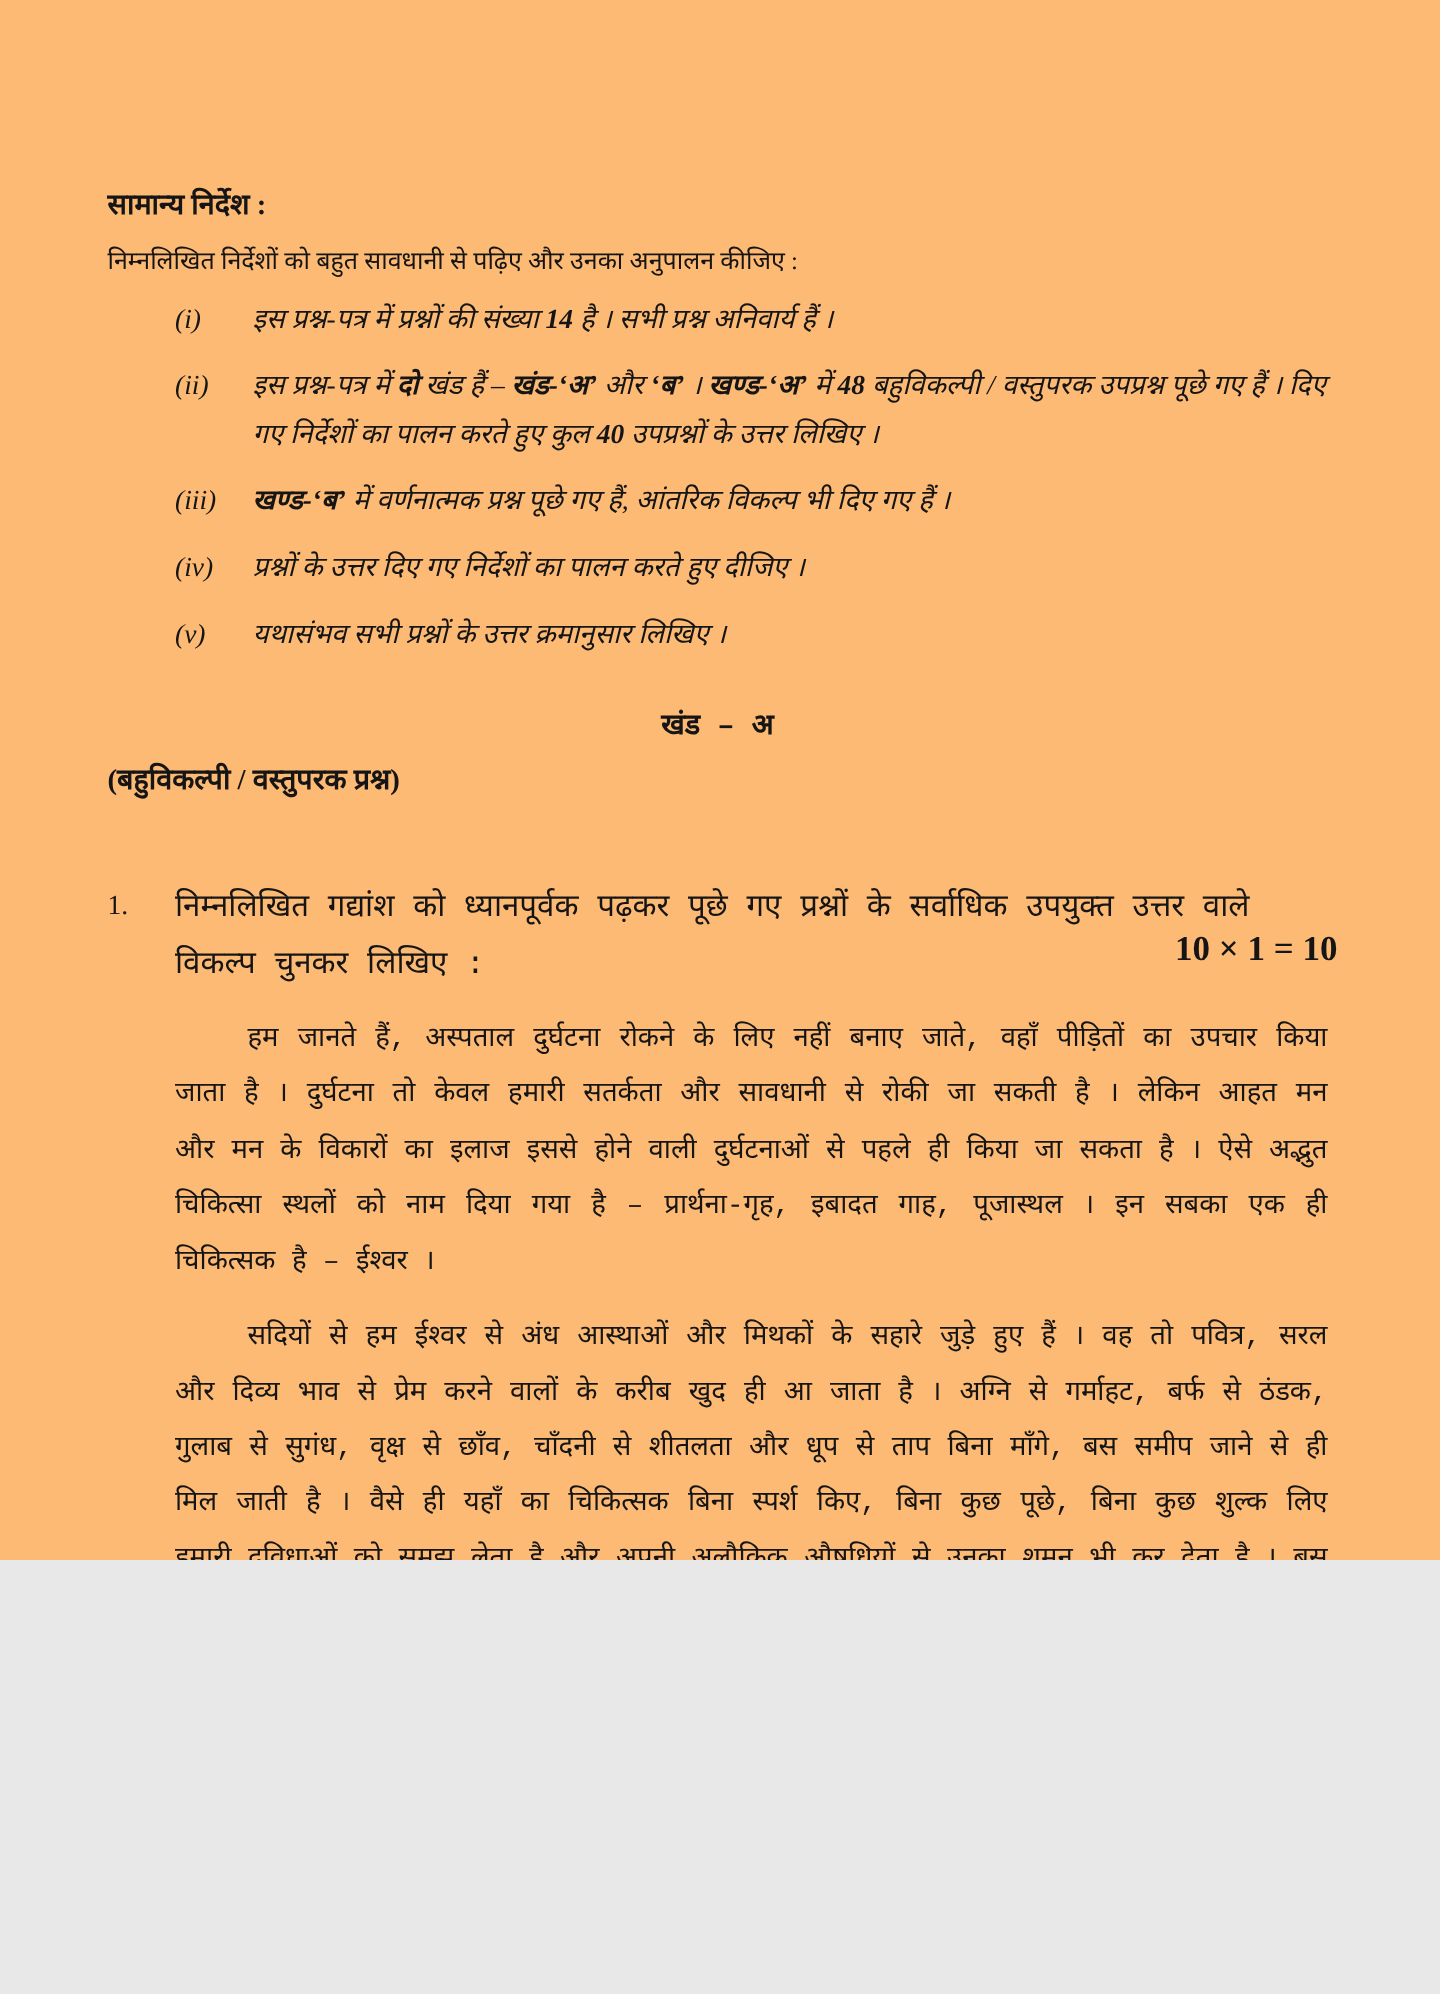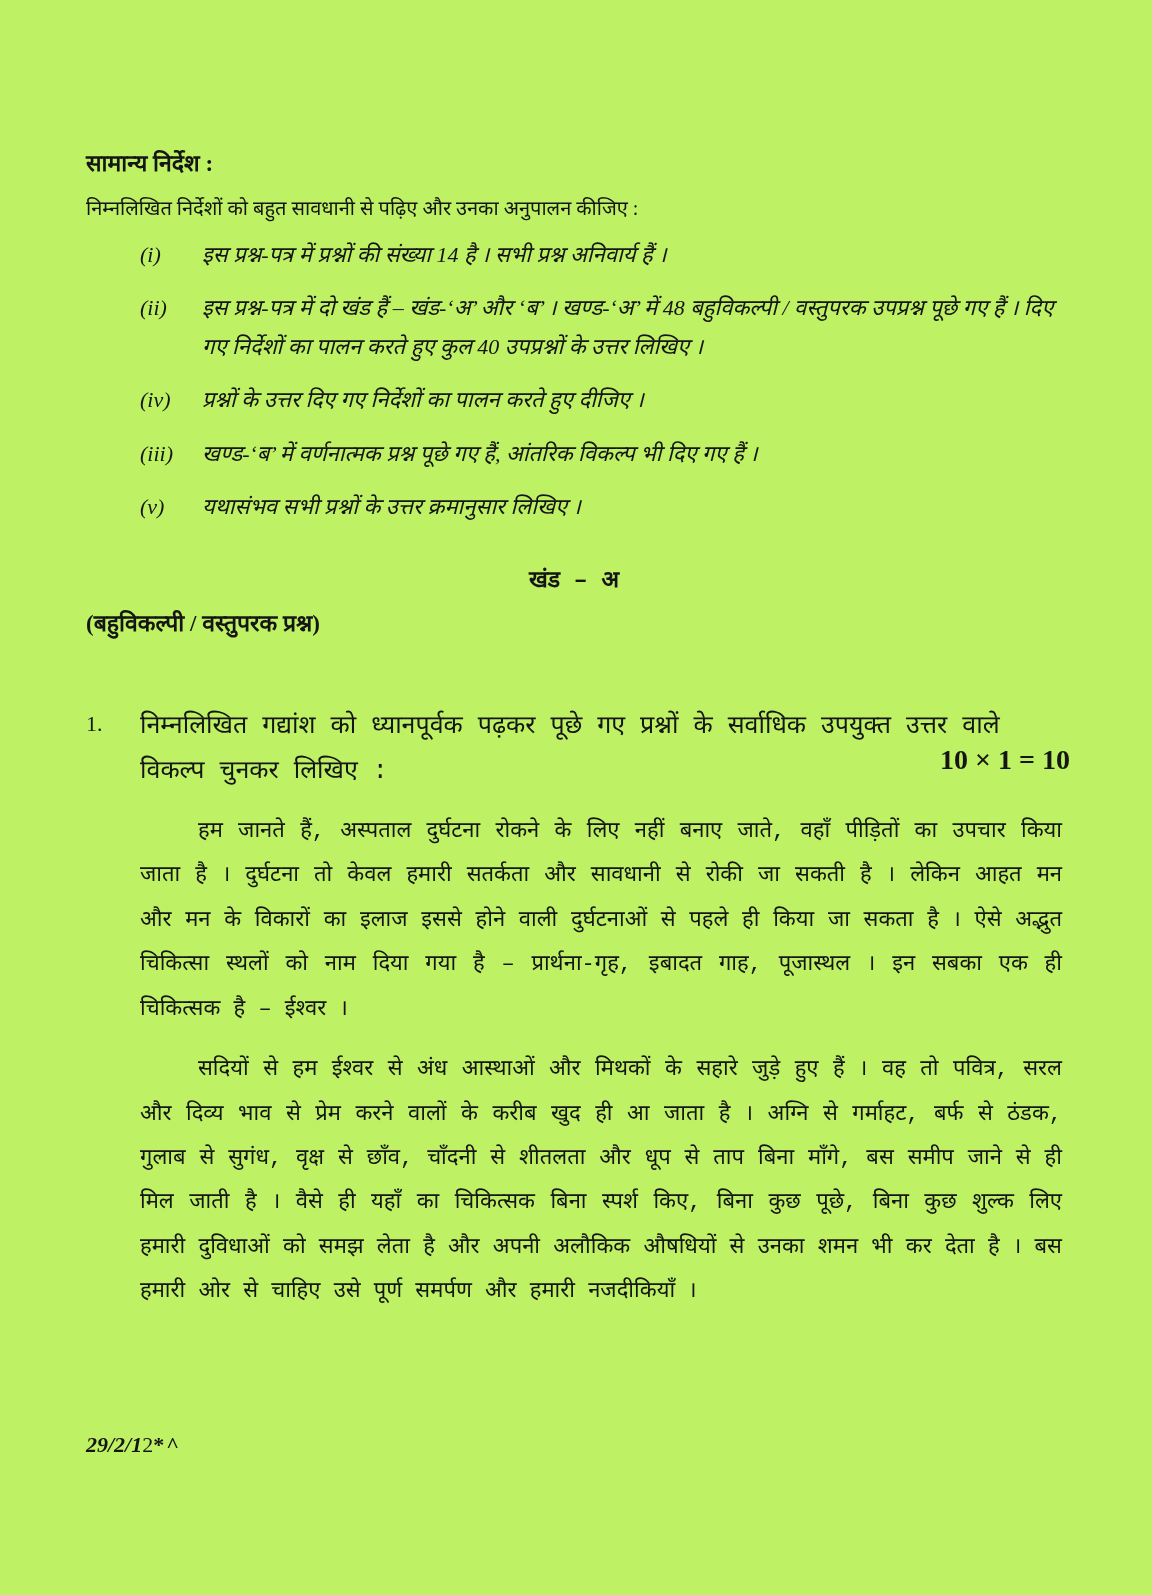--- a/index.html
+++ b/index.html
@@ -1,42 +1,42 @@
 <!DOCTYPE html>
 <html><head>
 <meta charset="utf-8">
 <style>
   html, body { margin: 0; padding: 0; background: #e8e8e8; }
   .page {
     position: relative;
     width: 1152px;
-    height: 1595px;
+    height: 1248px;
     margin: 0 auto;
-    background: #bef264;
+    background: #fdba74;
     color: #151515;
     font-family: "Liberation Serif", "DejaVu Serif", serif;
     overflow: hidden;
   }
   .content { padding: 146px 90px 0 86px; }
 
   .gi-heading { font-size: 23px; font-weight: bold; }
   .gi-intro   { font-size: 20px; margin-top: 16px; }
 
   .gi-list { margin-top: 8px; }
   .gi-item {
     display: flex;
     font-style: italic;
     font-size: 22px;
     line-height: 1.78;
     margin-top: 14px;
     padding-left: 54px;
   }
   .gi-num { flex: none; width: 62px; }
   .gi-text { flex: 1; }
-  .seg-bold { font-weight: normal; margin-top: 20px; }
+  .seg-bold { font-weight: bold; margin-top: 20px; }
 
   .section-title { text-align: center; font-weight: bold; font-size: 23px; margin-top: 36px; font-family: Liberation Mono, monospace; }
   .section-sub   { font-weight: bold; font-size: 23px; margin-top: 12px; }
 
   .question { margin-top: 66px; }
   .q-row { display: flex; }
   .q-num { flex: none; width: 54px; font-size: 22px; line-height: 1.8; }
   .q-body { flex: 1; position: relative; }
   .q-prompt { margin: 0; font-size: 25px; line-height: 1.8; font-family: Liberation Mono, monospace; }
   .q-marks {
@@ -84,26 +84,26 @@
     <div class="gi-list">
       <div class="gi-item">
         <span class="gi-num">(i)</span>
         <span class="gi-text"><span>इस प्रश्न-पत्र में प्रश्नों की संख्या </span><span class="seg-bold">14</span><span> है । सभी प्रश्न अनिवार्य हैं ।</span></span>
       </div>
       <div class="gi-item">
         <span class="gi-num">(ii)</span>
         <span class="gi-text"><span>इस प्रश्न-पत्र में </span><span class="seg-bold">दो</span><span> खंड हैं – </span><span class="seg-bold">खंड-‘अ’</span><span> और </span><span class="seg-bold">‘ब’</span><span> । </span><span class="seg-bold">खण्ड-‘अ’</span><span> में </span><span class="seg-bold">48</span><span> बहुविकल्पी / वस्तुपरक उपप्रश्न पूछे गए हैं । दिए गए निर्देशों का पालन करते हुए कुल </span><span class="seg-bold">40</span><span> उपप्रश्नों के उत्तर लिखिए ।</span></span>
       </div>
       <div class="gi-item">
+        <span class="gi-num">(iii)</span>
+        <span class="gi-text"><span class="seg-bold">खण्ड-‘ब’</span><span> में वर्णनात्मक प्रश्न पूछे गए हैं, आंतरिक विकल्प भी दिए गए हैं ।</span></span>
+      </div>
+      <div class="gi-item">
         <span class="gi-num">(iv)</span>
         <span class="gi-text"><span>प्रश्नों के उत्तर दिए गए निर्देशों का पालन करते हुए दीजिए ।</span></span>
-      </div>
-      <div class="gi-item">
-        <span class="gi-num">(iii)</span>
-        <span class="gi-text"><span class="seg-bold">खण्ड-‘ब’</span><span> में वर्णनात्मक प्रश्न पूछे गए हैं, आंतरिक विकल्प भी दिए गए हैं ।</span></span>
       </div>
       <div class="gi-item">
         <span class="gi-num">(v)</span>
         <span class="gi-text"><span>यथासंभव सभी प्रश्नों के उत्तर क्रमानुसार लिखिए ।</span></span>
       </div>
     </div>
 
     <div class="section-title">खंड – अ</div>
     <div class="section-sub">(बहुविकल्पी / वस्तुपरक प्रश्न)</div>
 

